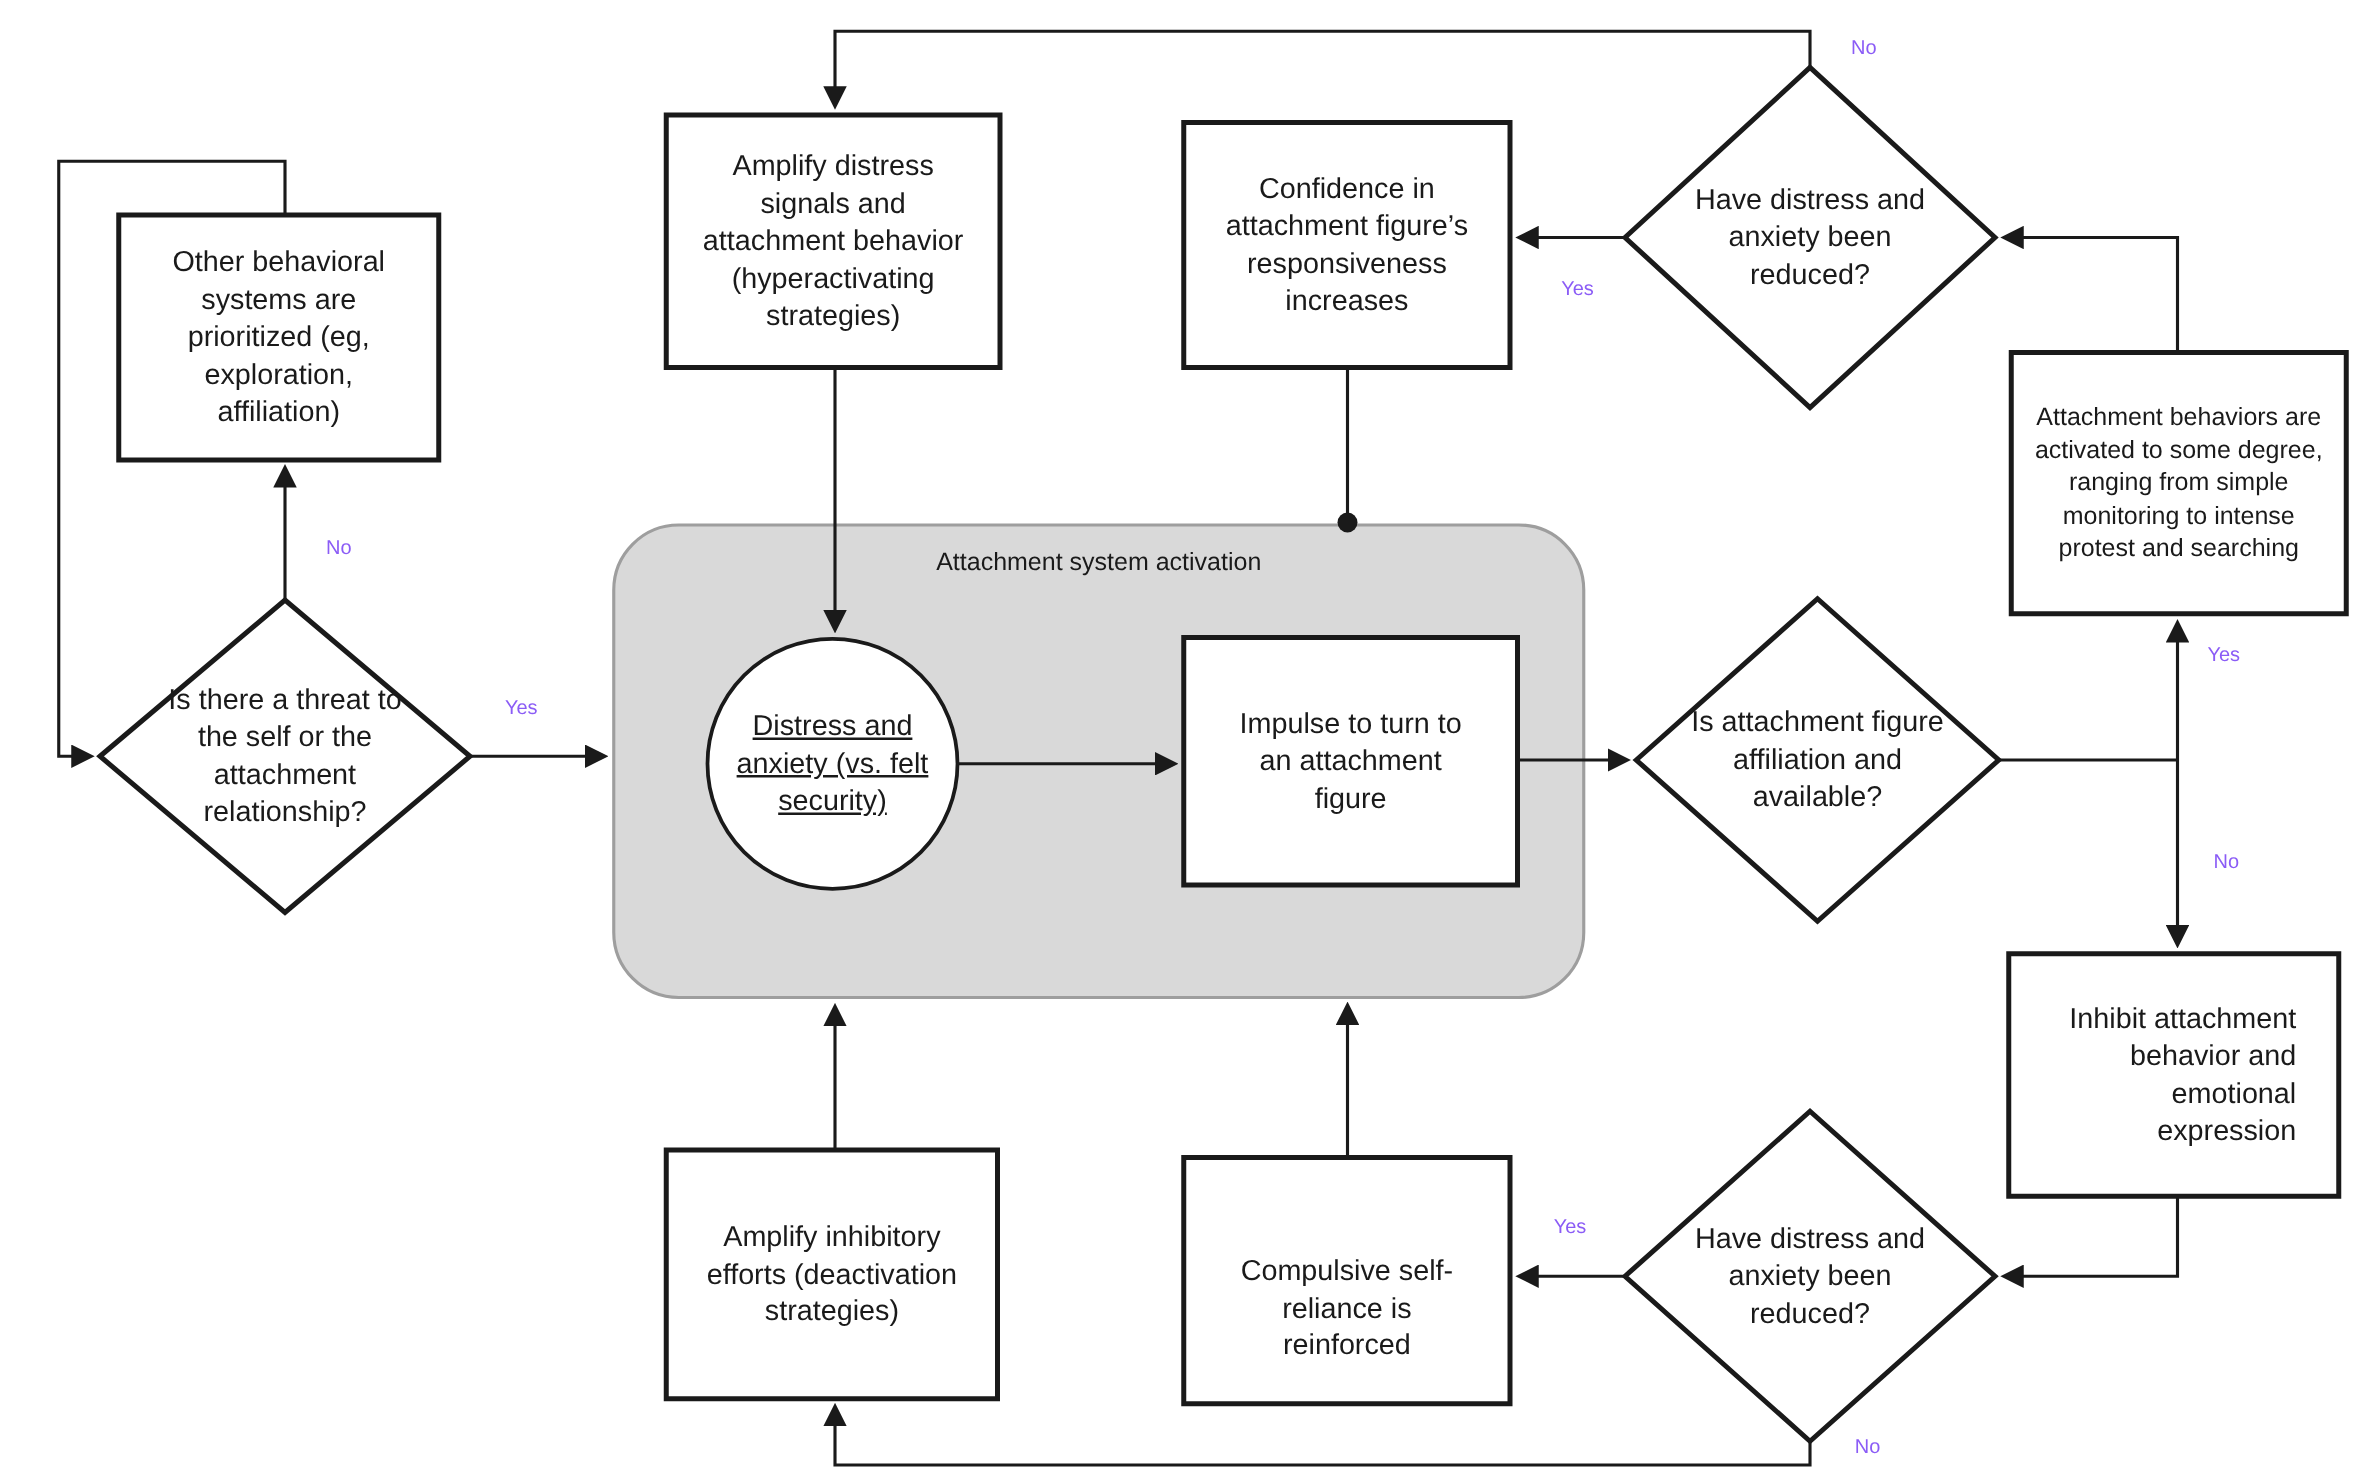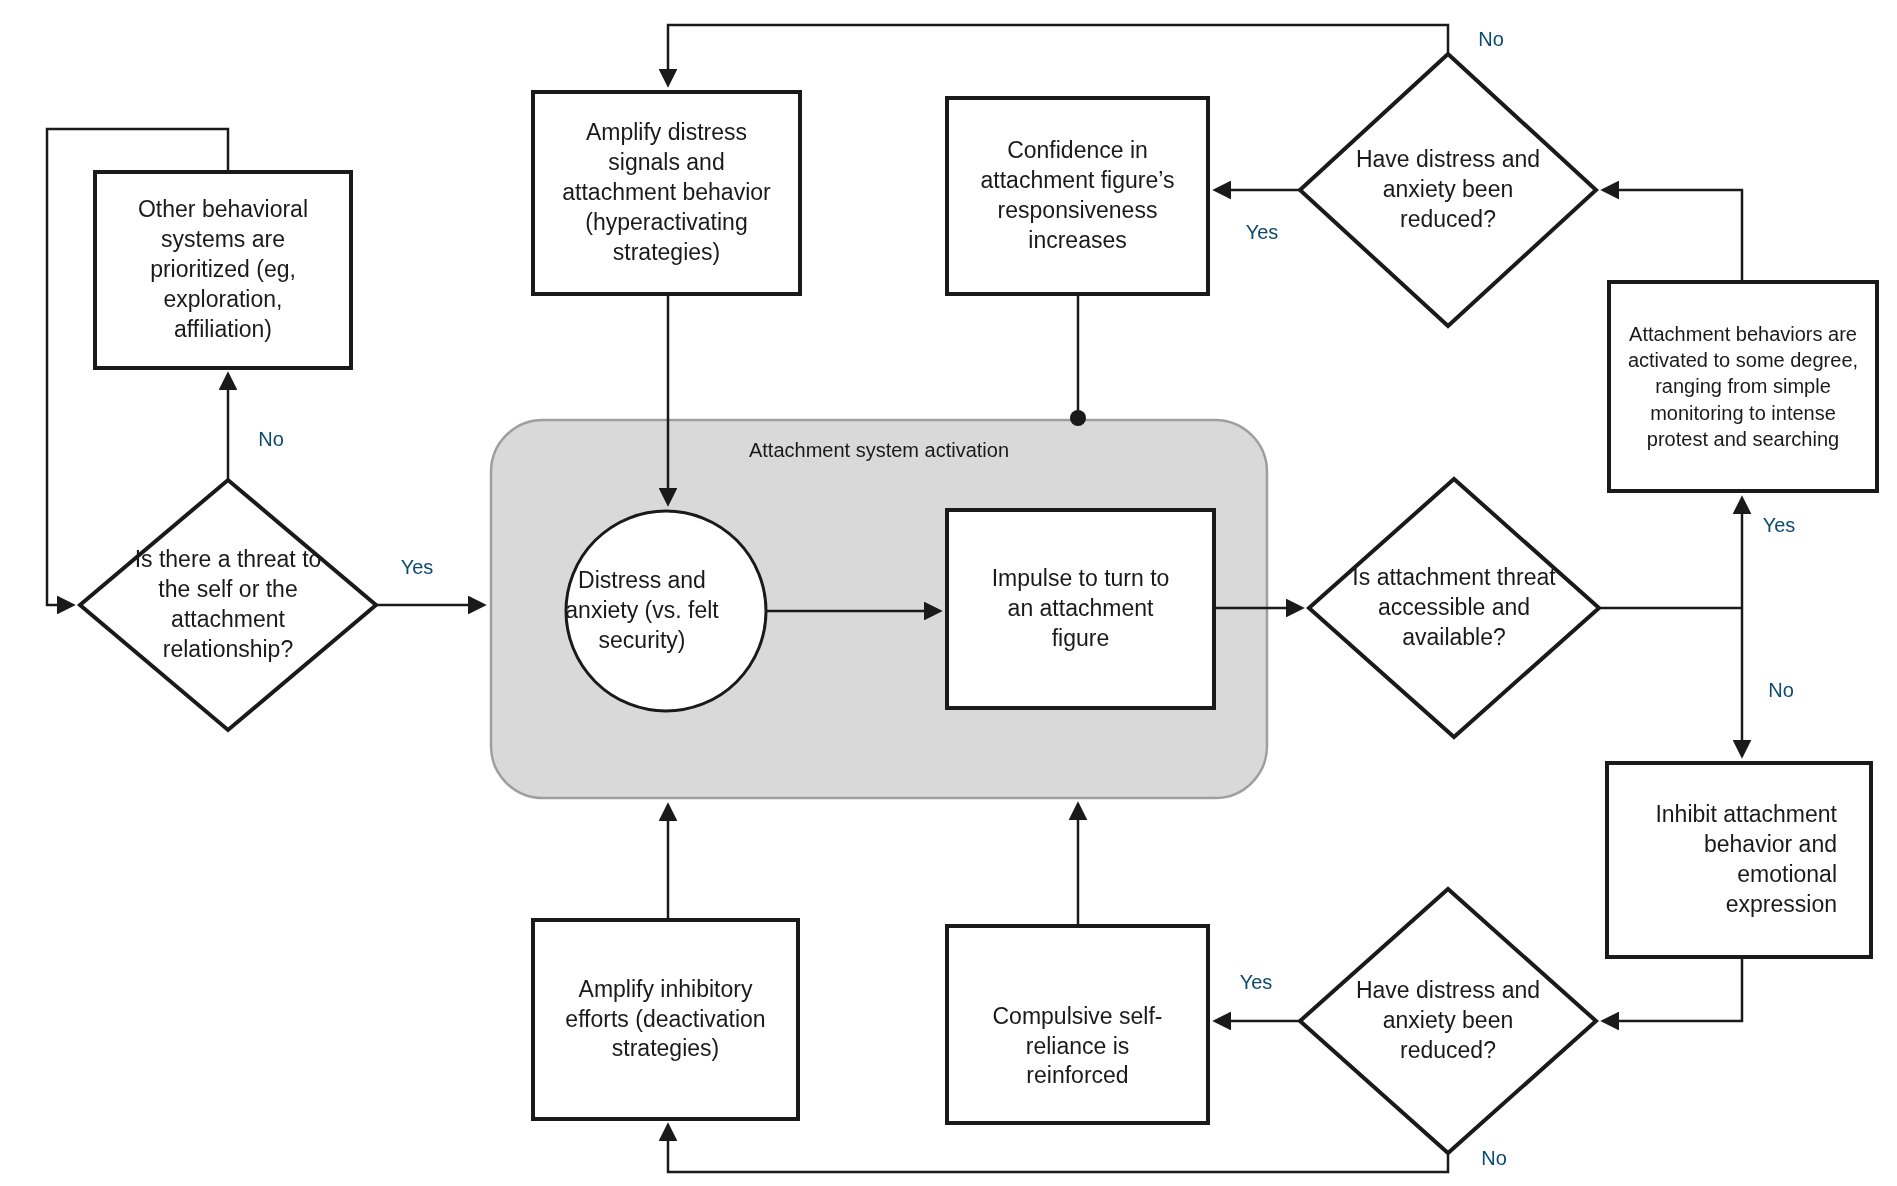--- a/index.html
+++ b/index.html
@@ -25,22 +25,22 @@
     text-align: center;
     font-size: 23px;
     line-height: 1.3;
     color: #1a1a1a;
     box-sizing: border-box;
   }
   .txt.small { font-size: 20px; line-height: 1.32; }
   .lbl {
     position: absolute;
     transform: translate(-50%, -50%);
-    font-size: 20px;
-    color: #0c4a6e;
+    font-size: 16px;
+    color: #8b5cf6;
     white-space: nowrap;
   }
   .region-title {
     position: absolute;
     display: flex;
     align-items: center;
     justify-content: center;
     font-size: 20px;
     color: #1a1a1a;
   }
@@ -104,25 +104,25 @@
   <div class="txt" style="left:95px; top:172px; width:256px; height:196px; padding:8px 24px;">Other behavioral systems are prioritized (eg, exploration, affiliation)</div>
 
   <div class="txt" style="left:118px; top:525px; width:220px; height:160px;">Is there a threat to the self or the attachment relationship?</div>
 
   <div class="txt" style="left:533px; top:92px; width:267px; height:202px; padding:8px 26px;">Amplify distress signals and attachment behavior (hyperactivating strategies)</div>
 
   <div class="txt" style="left:947px; top:98px; width:261px; height:196px; padding:8px 20px;">Confidence in attachment figure’s responsiveness increases</div>
 
   <div class="txt" style="left:1338px; top:112px; width:220px; height:156px;">Have distress and anxiety been reduced?</div>
 
-  <div class="txt" style="left:547px; top:546px; width:190px; height:130px;">Distress and anxiety (vs. felt security)</div>
+  <div class="txt" style="left:571px; top:546px; width:190px; height:130px;text-decoration:underline;">Distress and anxiety (vs. felt security)</div>
 
   <div class="txt" style="left:947px; top:510px; width:267px; height:198px; padding:8px 38px;">Impulse to turn to an attachment figure</div>
 
-  <div class="txt" style="left:1344px; top:530px; width:220px; height:156px;">Is attachment threat accessible and available?</div>
+  <div class="txt" style="left:1344px; top:530px; width:220px; height:156px;">Is attachment figure affiliation and available?</div>
 
   <div class="txt small" style="left:1609px; top:282px; width:268px; height:209px; padding:6px 8px;">Attachment behaviors are activated to some degree, ranging from simple monitoring to intense protest and searching</div>
 
   <div class="txt" style="left:1607px; top:763px; width:264px; height:194px; padding:8px 34px;text-align:right;">Inhibit attachment behavior and emotional expression</div>
 
   <div class="txt" style="left:1338px; top:943px; width:220px; height:156px;">Have distress and anxiety been reduced?</div>
 
   <div class="txt" style="left:947px; top:948px; width:261px; height:197px; padding:8px 26px;">Compulsive self-reliance is reinforced</div>
 
   <div class="txt" style="left:533px; top:920px; width:265px; height:199px; padding:8px 26px;text-align:center;">Amplify inhibitory efforts (deactivation strategies)</div>

